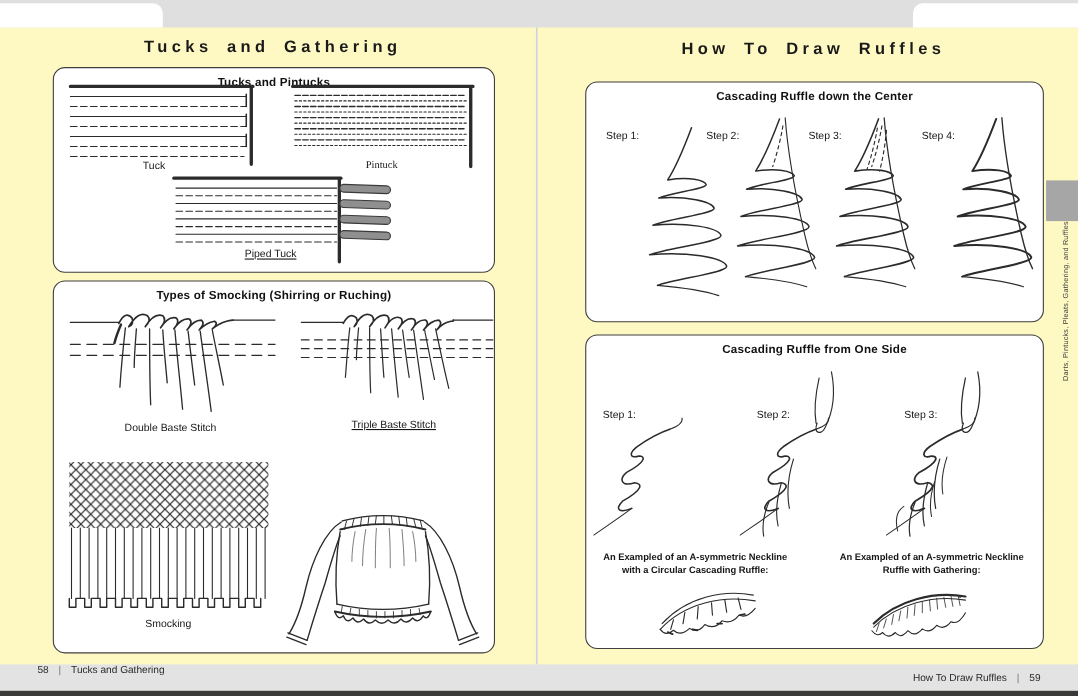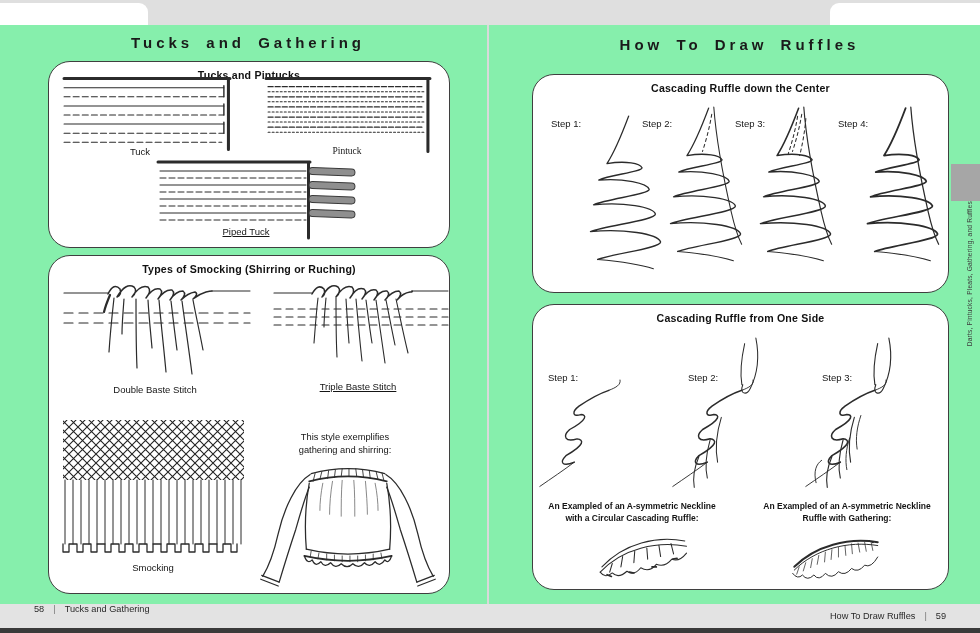--- a/index.html
+++ b/index.html
@@ -1,36 +1,36 @@
 <!DOCTYPE html>
 <html><head>
 <meta charset="utf-8">
 <style>
   html,body{margin:0;padding:0;background:#fff;}
-  .stage{position:relative;width:980px;height:633px;background:#86efac;overflow:hidden;
+  .stage{position:relative;width:980px;height:633px;background:#fef9c3;overflow:hidden;
          font-family:"Liberation Sans",sans-serif;color:#1c1c1c;}
   
   .top-strip{position:absolute;left:0;top:0;width:980px;height:25px;background:#dfdfdf;}
   .top-tab-left{position:absolute;left:-10px;top:3px;width:158px;height:22px;background:#fff;border-radius:0 9px 0 0;}
   .top-tab-right{position:absolute;left:830px;top:3px;width:160px;height:22px;background:#fff;border-radius:9px 0 0 0;}
   .spine{position:absolute;left:487px;top:25px;width:2px;height:579px;
          background:linear-gradient(to right,#ececec,#c7c7c7,#ececec);}
   .footer-bar{position:absolute;left:0;top:604px;width:980px;height:24px;background:#e3e3e3;}
   .bottom-bar{position:absolute;left:0;top:628px;width:980px;height:5px;background:#3a3a3a;}
   .footer-left{position:absolute;left:34px;top:604px;height:24px;display:flex;align-items:flex-start;gap:9px;font-size:9.2px;color:#2a2a2a;}
   .footer-right{position:absolute;right:34px;top:604px;height:24px;display:flex;align-items:center;gap:9px;font-size:9.2px;color:#2a2a2a;}
   .footer-div{color:#777;}
   
   .side-tab-block{position:absolute;left:951px;top:164px;width:29px;height:37px;background:#a6a6a6;}
   .side-tab-label{position:absolute;right:7px;top:201px;writing-mode:vertical-rl;transform:rotate(180deg);
                   font-size:6.6px;letter-spacing:.2px;color:#3d3d3d;white-space:nowrap;}
   
   .page-title{position:absolute;font-weight:bold;font-size:15px;letter-spacing:4px;word-spacing:5px;
               text-align:center;color:#1a1a1a;}
-  .box{position:absolute;border:1.6px solid #3f3f3f;border-radius:22px;background:#fff;}
+  .box{position:absolute;border:1.6px solid #3f3f3f;border-radius:11px;background:#fff;}
   .box-title{position:absolute;left:0;right:0;top:7px;text-align:center;font-weight:bold;
              font-size:10.6px;letter-spacing:.2px;color:#111;}
   .lbl{position:absolute;font-size:9.5px;text-align:center;color:#151515;}
   .step-label{position:absolute;font-size:9.5px;color:#151515;}
   .note{position:absolute;font-size:9.3px;text-align:center;color:#151515;line-height:13px;}
   .caption{position:absolute;font-size:8.5px;font-weight:bold;text-align:center;color:#151515;line-height:11.5px;}
   svg{position:absolute;overflow:visible;}
   .stroke{fill:none;stroke:#2b2b2b;stroke-linecap:round;stroke-linejoin:round;}
 </style>
 </head>
@@ -121,24 +121,20 @@
       <pattern id="latt" width="9" height="9" patternUnits="userSpaceOnUse">
         <path d="M0 0 L9 9 M9 0 L0 9" stroke="#222" stroke-width="1.1" fill="none"></path>
       </pattern>
     </defs>
     <rect x="3" y="2" width="181" height="60" fill="url(#latt)"></rect>
     <path class="stroke" d="M5 62 V126 M13 62 V126 M21 62 V126 M29 62 V126 M37 62 V126 M45 62 V126 M53 62 V126 M61 62 V126 M69 62 V126 M77 62 V126 M85 62 V126 M93 62 V126 M101 62 V126 M109 62 V126 M117 62 V126 M125 62 V126 M133 62 V126 M141 62 V126 M149 62 V126 M157 62 V126 M165 62 V126 M173 62 V126 M181 62 V126" stroke-width="1" stroke="#333"></path>
     <path class="stroke" d="M3 126 v8 h6 v-8 h8 v8 h6 v-8 h8 v8 h6 v-8 h8 v8 h6 v-8 h8 v8 h6 v-8 h8 v8 h6 v-8 h8 v8 h6 v-8 h8 v8 h6 v-8 h8 v8 h6 v-8 h8 v8 h6 v-8 h8 v8 h6 v-8 h8 v8 h6 v-8 h8 v8 h6 v-8" stroke-width="1.3"></path>
   </svg>
   <div class="lbl" style="left:103px;top:562px;width:100px;">Smocking</div>
 
-  <div class="note" style="left:265px;top:431px;width:160px;">
-    <div>This style exemplifies</div>
-    <div>gathering and shirring:</div>
-  </div>
 
   <svg style="left:252px;top:460px;" width="192" height="126" viewBox="0 0 196 130">
     <g class="stroke" stroke-width="1.3">
       <path d="M60 14 Q98 4 136 14"></path>
       <path d="M58 22 Q98 12 138 22" stroke-width="1.8"></path>
       <path d="M64 14 l-2 8 M71 12 l-2 8 M78 11 l-1 8 M85 10 l-1 8 M92 9 l-1 8 M99 9 l0 8 M106 9 l1 8 M113 10 l1 8 M120 11 l1 8 M127 12 l2 8 M133 13 l2 8" stroke-width="0.9"></path>
       <path d="M59 15 C44 24 32 50 26 76 C21 98 15 112 10 120"></path>
       <path d="M9 119 L27 126 M8 123 L26 130"></path>
       <path d="M27 126 C33 106 38 90 44 72 C48 58 53 40 58 28"></path>
       <path d="M137 15 C152 24 164 50 170 76 C175 98 181 112 186 120"></path>

